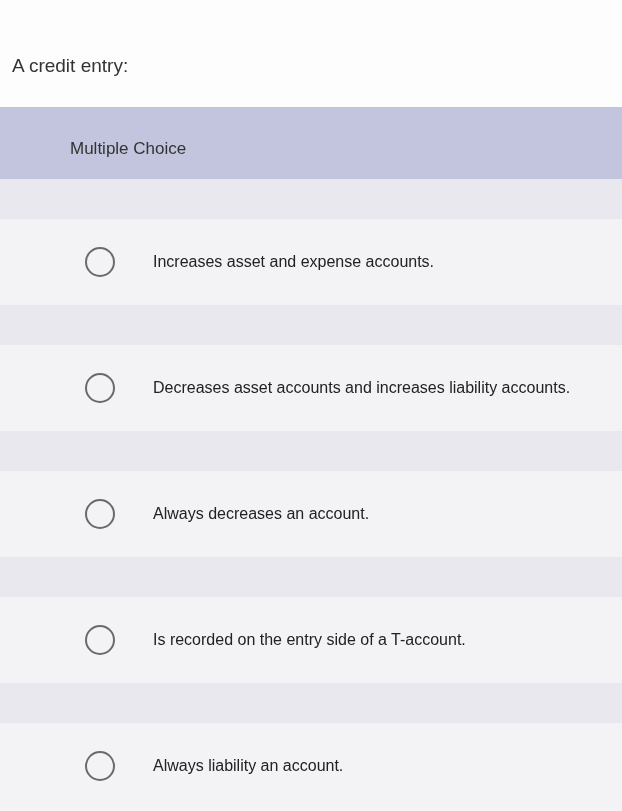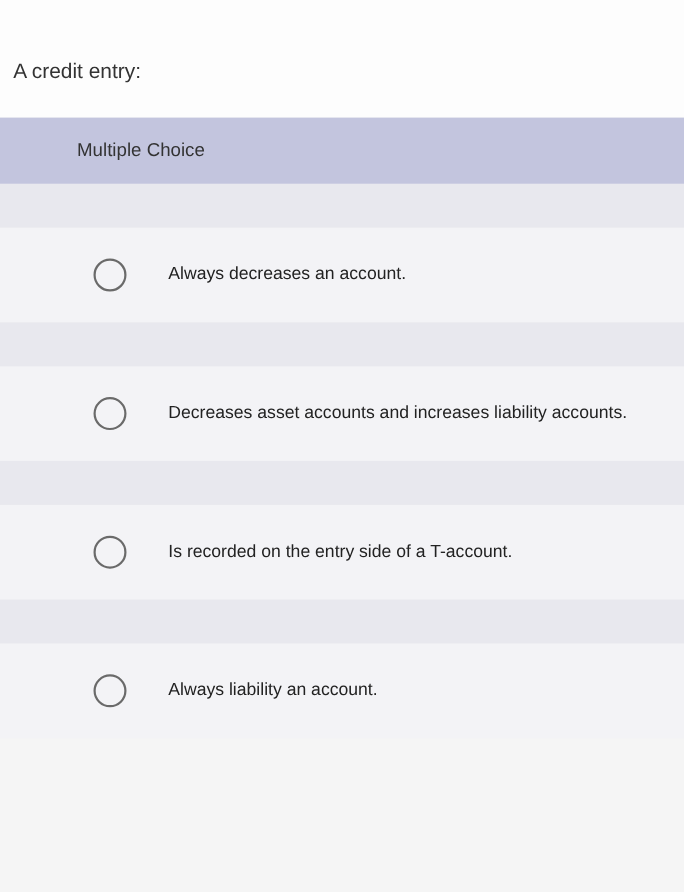--- a/index.html
+++ b/index.html
@@ -21,21 +21,21 @@
     .question-text {
       font-size: 19px;
       color: #333;
       font-weight: 400;
     }
     .answer-section {
       background: #e8e8ee;
     }
     .section-header {
       background: #c3c5de;
-      padding: 20px 0 20px 70px;
+      padding: 32px 0 20px 70px;
     }
     .section-header-text {
       font-size: 17px;
       color: #333;
       font-weight: 400;
     }
     .options-container {
       padding: 40px 0 0 0;
     }
     .option-row {
@@ -71,29 +71,33 @@
   <div class="question-text">A credit entry:</div>
 </div>
 
 <div class="answer-section">
   <div class="section-header">
     <div class="section-header-text">Multiple Choice</div>
   </div>
 
   <div class="options-container">
 
-
     <div class="option-row">
       <div class="radio-circle"></div>
-      <div class="option-text">Always decreases an account.</div>
+      <div class="option-text">Increases asset and expense accounts.</div>
     </div>
 
     <div class="option-row">
       <div class="radio-circle"></div>
       <div class="option-text">Decreases asset accounts and increases liability accounts.</div>
+    </div>
+
+    <div class="option-row">
+      <div class="radio-circle"></div>
+      <div class="option-text">Always decreases an account.</div>
     </div>
 
     <div class="option-row">
       <div class="radio-circle"></div>
       <div class="option-text">Is recorded on the entry side of a T-account.</div>
     </div>
 
     <div class="option-row">
       <div class="radio-circle"></div>
       <div class="option-text">Always liability an account.</div>

